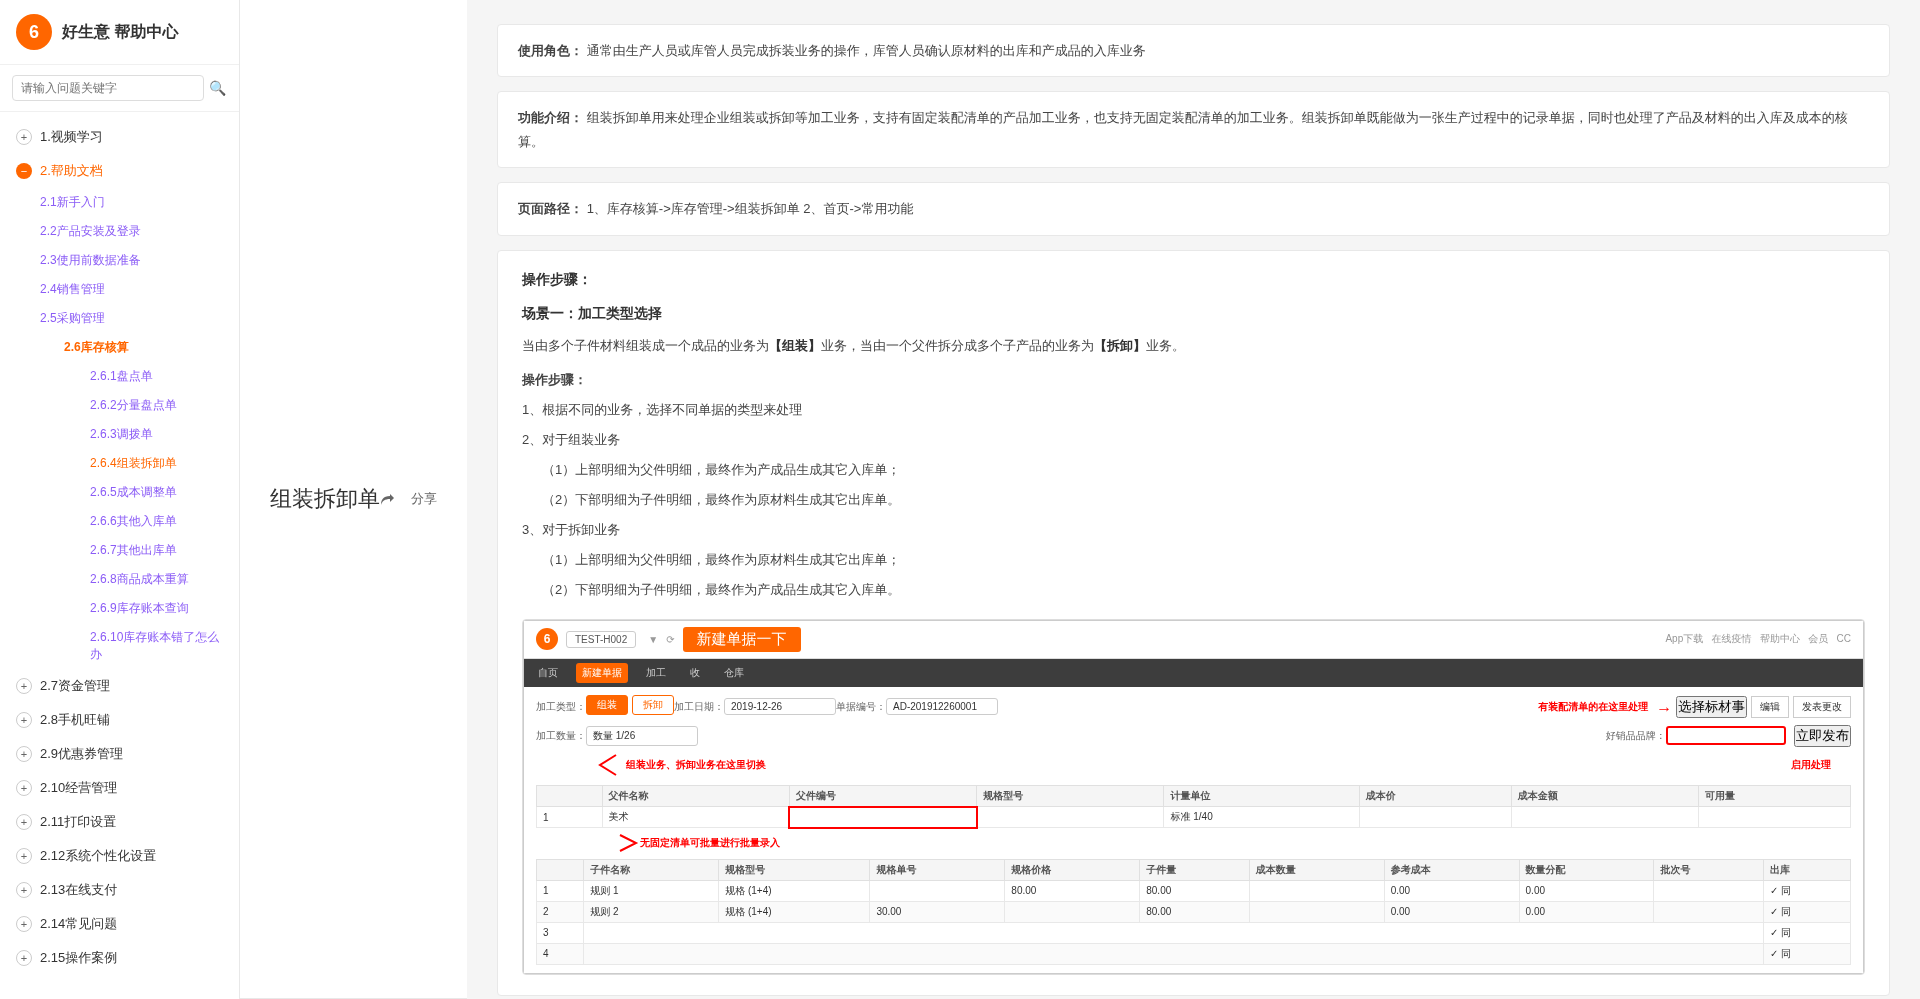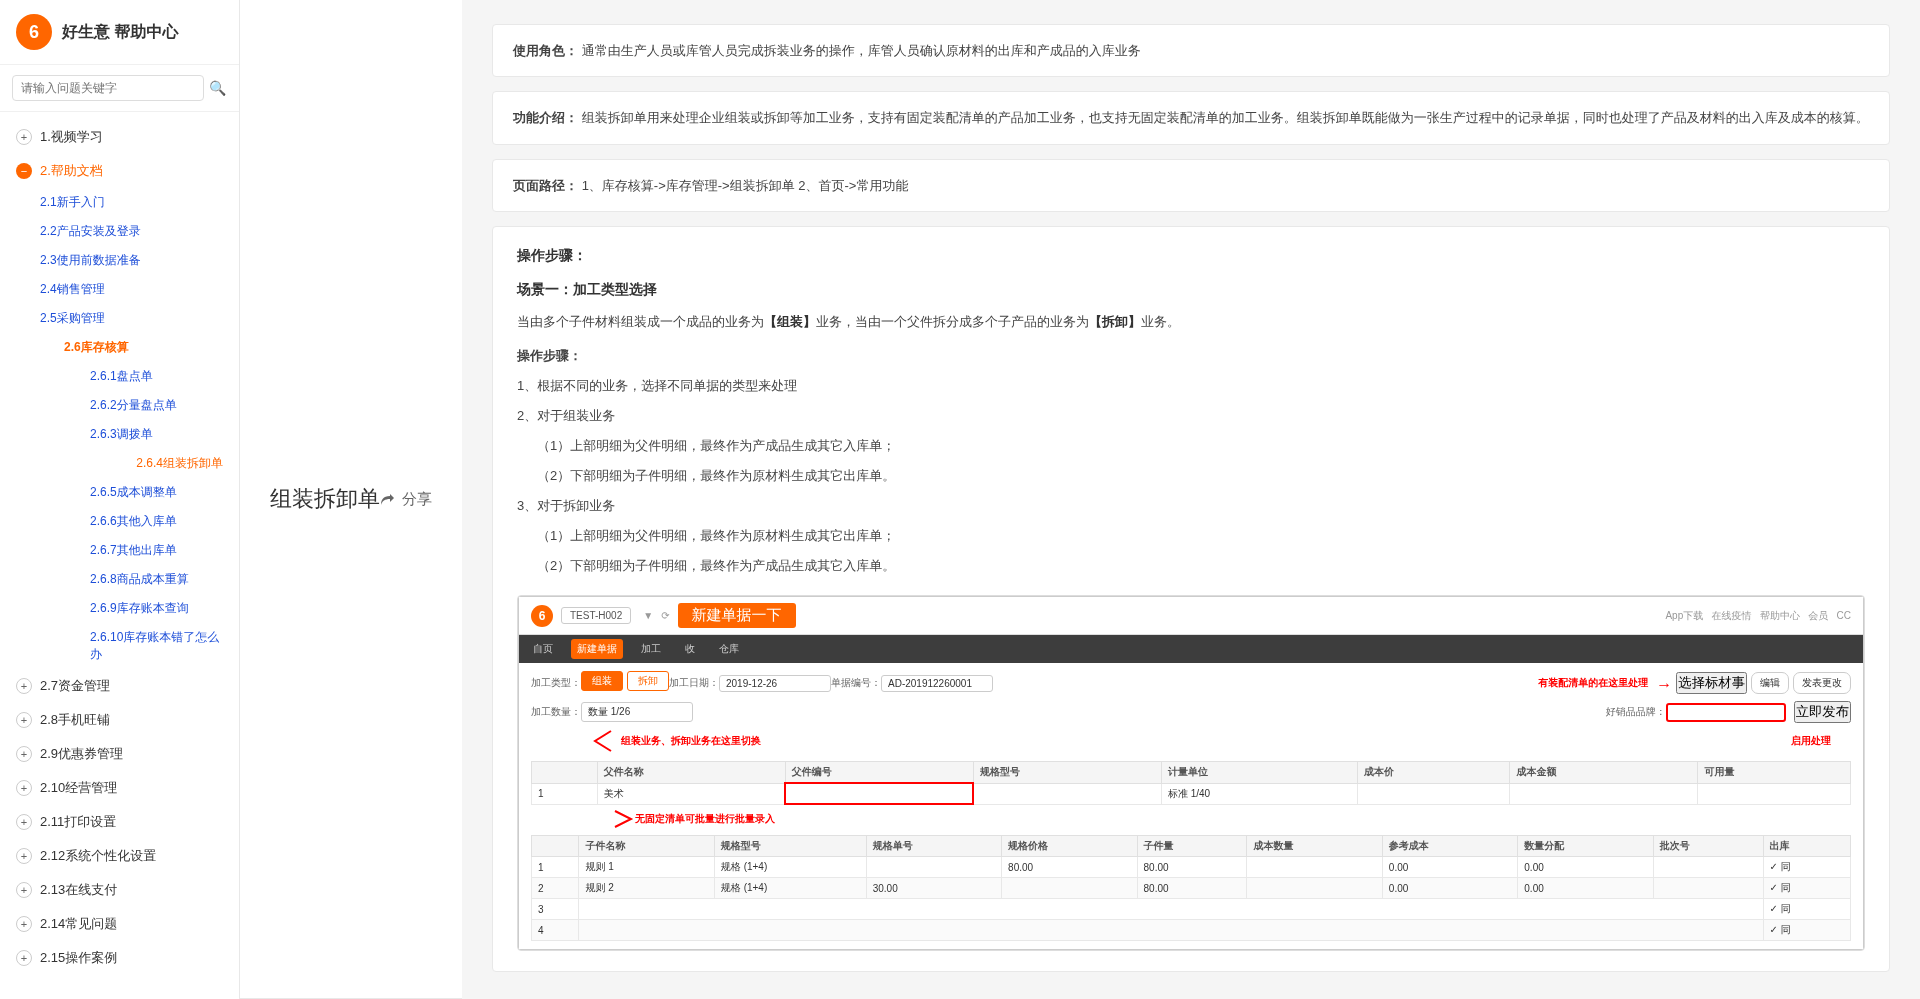--- a/index.html
+++ b/index.html
@@ -73,23 +73,23 @@
       display: inline-flex; align-items: center; justify-content: center;
       background: #f60;
       border-radius: 50%;
       font-size: 11px; color: #fff;
       margin-right: 8px; flex-shrink: 0;
     }
     .nav-sub-item {
       padding: 6px 16px 6px 40px;
       cursor: pointer;
       font-size: 12px;
-      color: #1d4ed8;
-    }
-    .nav-sub-item.active { color: #f60; text-align: right; }
+      color: #8b5cf6;
+    }
+    .nav-sub-item.active { color: #f60; }
     .nav-section-item.active-section { color: #f60; }
 
     
     .main-content {
       flex: 1;
       overflow-y: auto;
       background: #f5f5f5;
       display: flex;
       flex-direction: row;
     }
@@ -100,22 +100,22 @@
       display: flex;
       align-items: center;
       justify-content: space-between;
     }
     .page-title {
       font-size: 22px;
       font-weight: 500;
       color: #333;
     }
     .share-btn {
-      display: flex; align-items: center; gap: 8px;
-      color: #666; font-size: 15px; cursor: pointer;
+      display: flex; align-items: center; gap: 17px;
+      color: #666; font-size: 13px; cursor: pointer;
       border: none; background: none;
     }
 
     .content-body {
       padding: 24px 30px;
       flex: 1;
     }
     .info-block {
       background: #fff;
       border: 1px solid #e8e8e8;
@@ -231,21 +231,21 @@
       font-size: 10px;
       width: 112px;
     }
     .app-form-input.highlighted {
       border: 2px solid #f00;
     }
     .btn-white {
       background: #fff;
       color: #333;
       border: 1px solid #ccc;
-      border-radius: 7px;
+      border-radius: 0;
       padding: 3px 8px;
       font-size: 10px;
     }
     .app-table {
       width: 100%;
       border-collapse: collapse;
       font-size: 10px;
       margin-top: 6px;
     }
     .app-table th {

